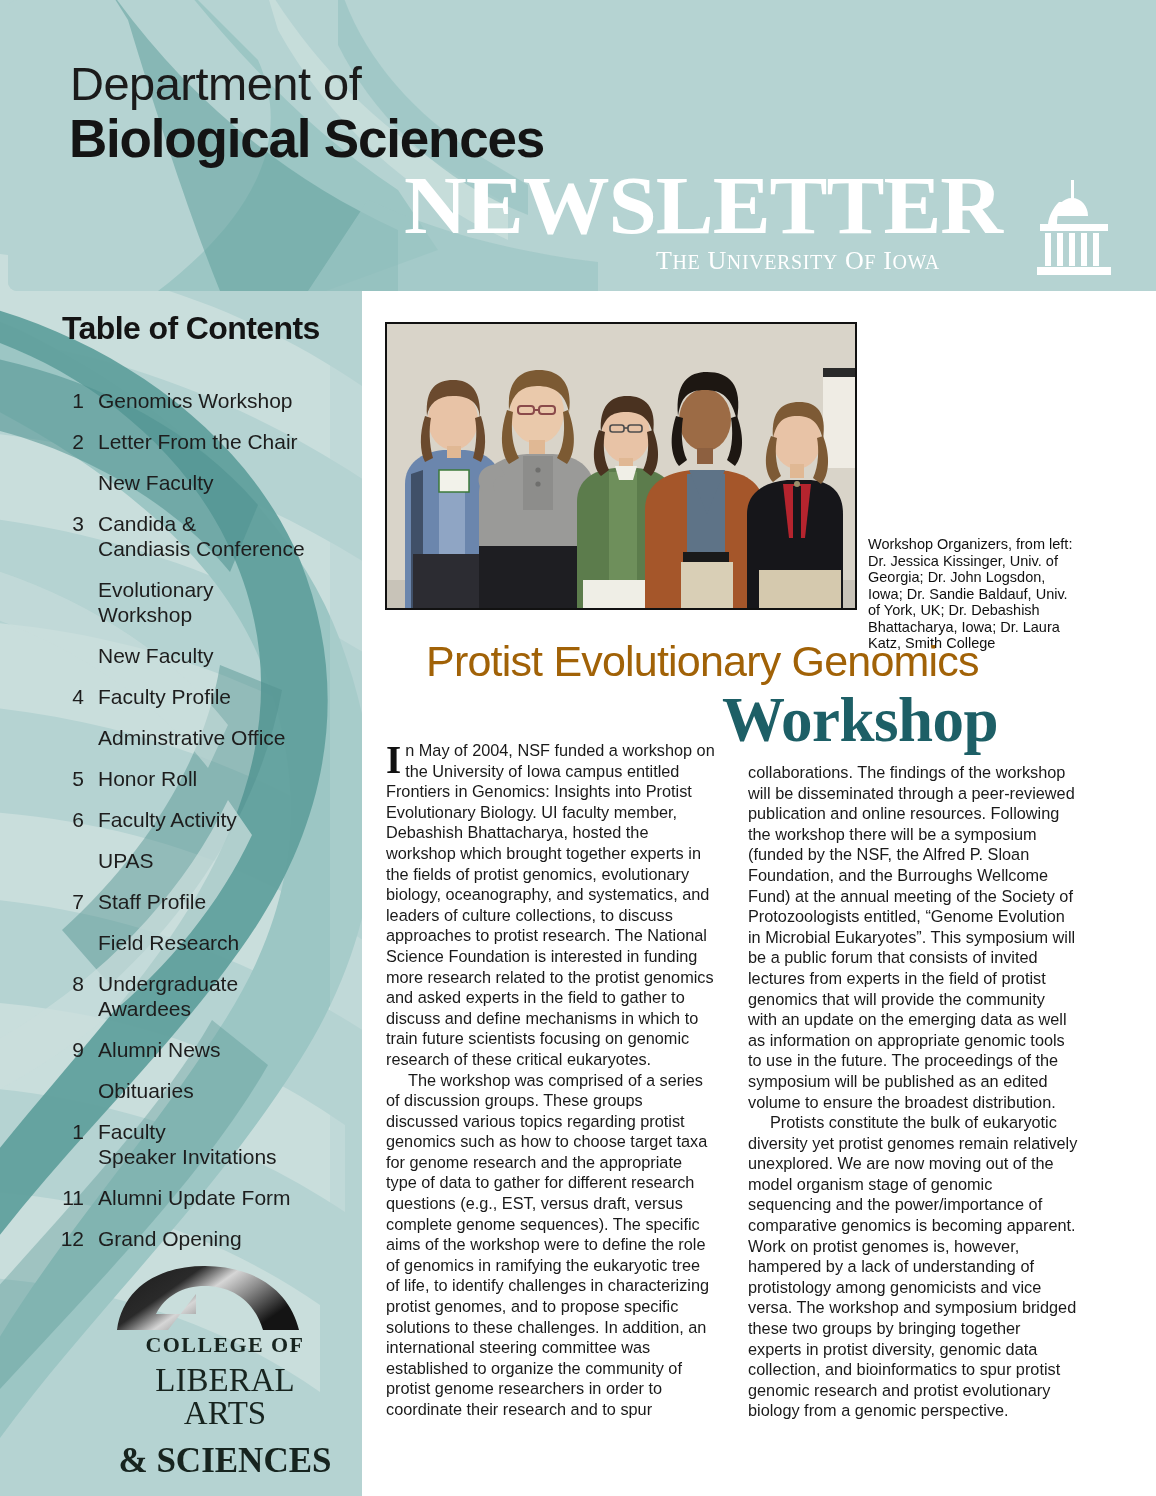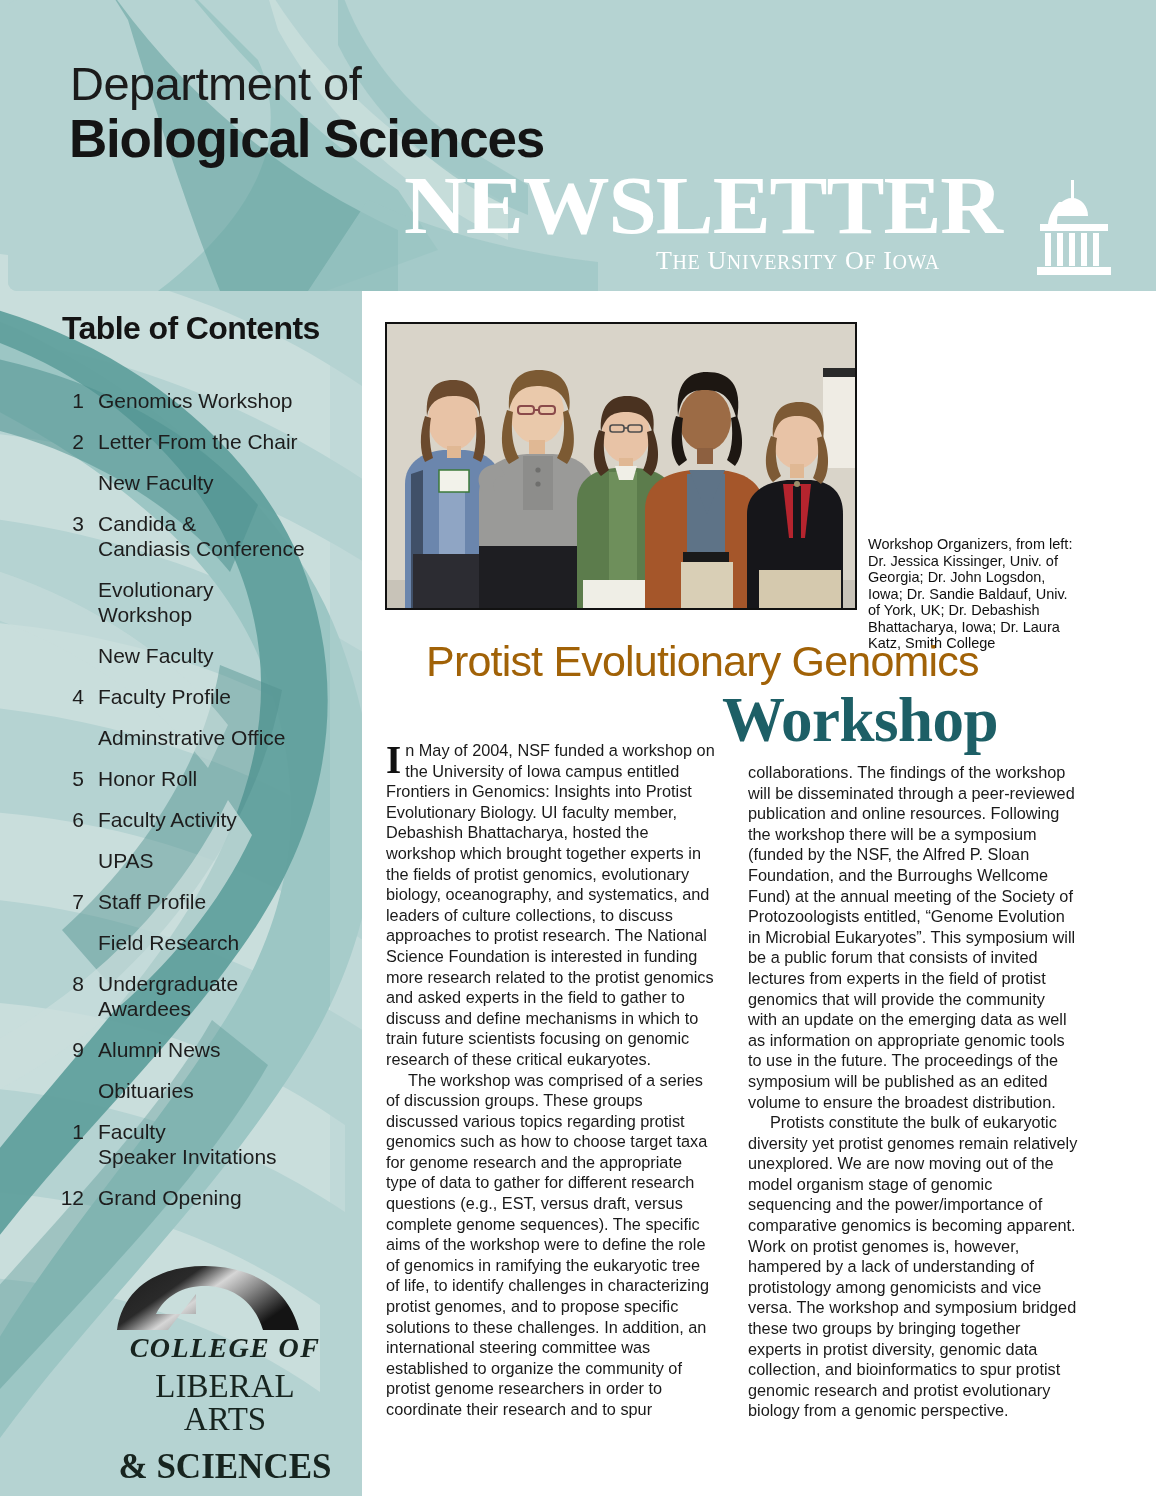--- a/index.html
+++ b/index.html
@@ -138,24 +138,23 @@
     position: absolute;
     left: 0; top: 70px;
     width: 224px;
     text-align: center;
     font-family: "Liberation Serif", serif;
     color: #17241f;
     line-height: 1.0;
   }
   #clas-line1 {
     display: block;
-    font-size: 28px;
+    font-size: 22px;
     font-weight: bold;
     letter-spacing: 1.4px;
-    font-style: italic;
   }
   #clas-line2 {
     display: block;
     font-size: 33px;
     letter-spacing: 0px;
     margin-top: 8px;
   }
   #clas-line3 {
     display: block;
     font-size: 35px;
@@ -377,20 +376,24 @@
         <div class="toc-num">9</div>
         <div class="toc-label">Alumni News</div>
       </div>
       <div class="toc-row">
         <div class="toc-num"></div>
         <div class="toc-label">Obituaries</div>
       </div>
       <div class="toc-row">
         <div class="toc-num">1</div>
         <div class="toc-label">Faculty<br>Speaker Invitations</div>
+      </div>
+      <div class="toc-row">
+        <div class="toc-num">11</div>
+        <div class="toc-label">Alumni Update Form</div>
       </div>
       <div class="toc-row">
         <div class="toc-num">12</div>
         <div class="toc-label">Grand Opening</div>
       </div>
     </div>
 
   <div id="clas-logo">
     <svg id="clas-arc" viewBox="0 0 200 70">
       <defs>

